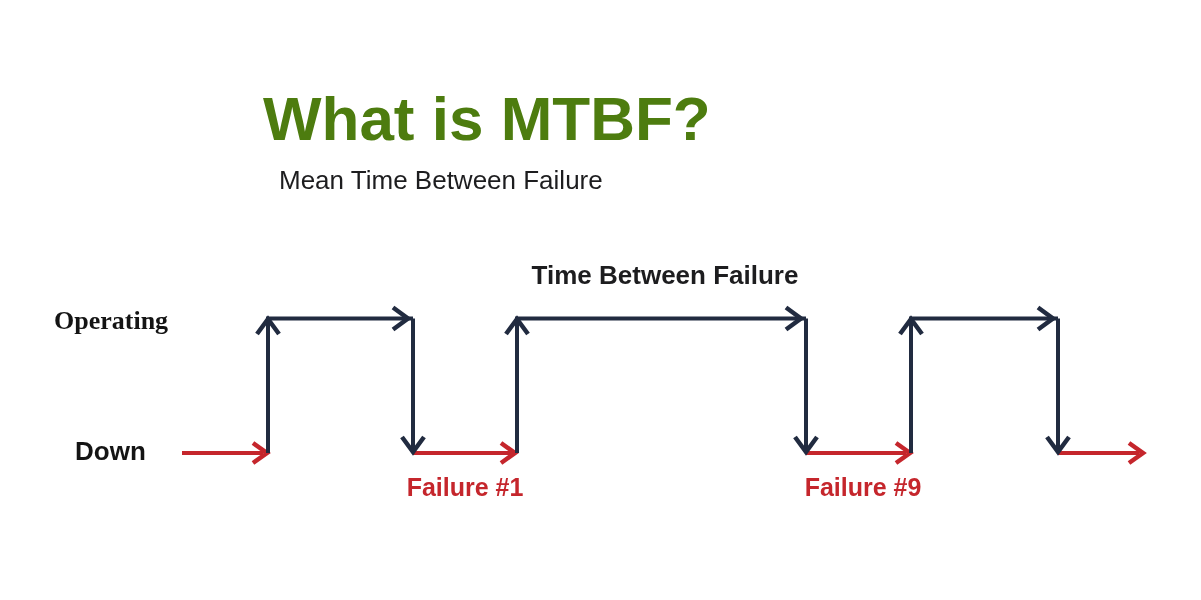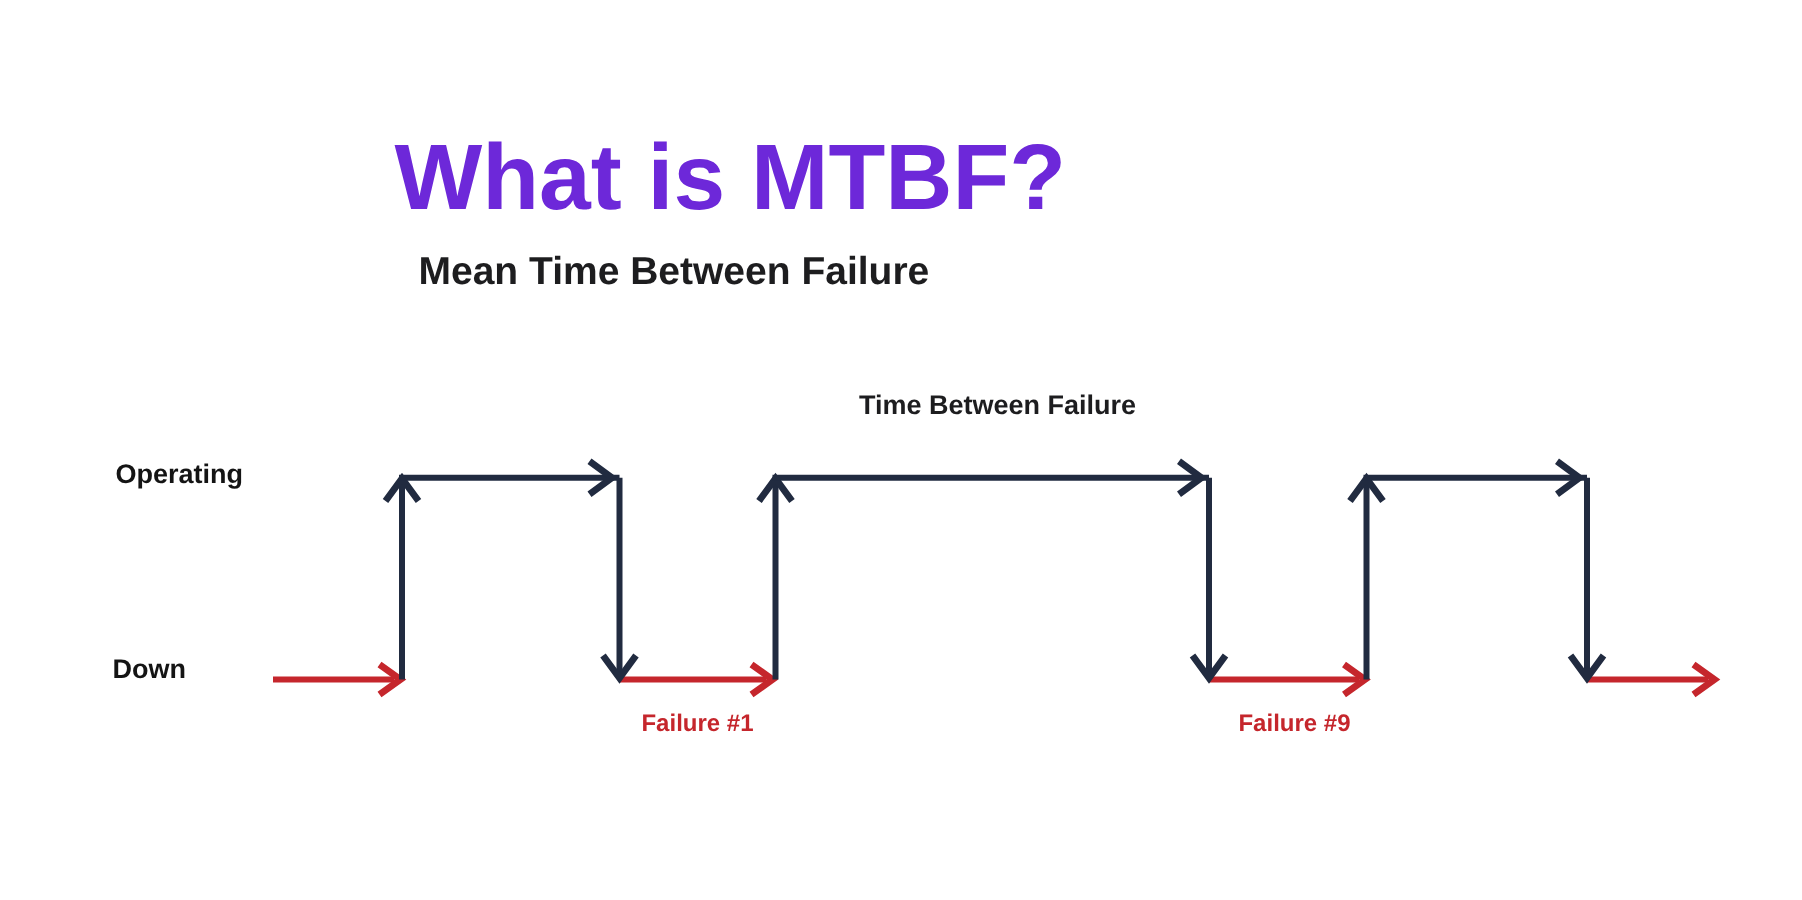--- a/index.html
+++ b/index.html
@@ -17,52 +17,52 @@
   }
   .page-title {
     position: absolute;
     left: 263px;
     top: 88px;
     margin: 0;
     font-size: 62px;
     line-height: 1;
     font-weight: 700;
     letter-spacing: 0px;
-    color: #6d28d9;
+    color: #4d7c0f;
     white-space: nowrap;
   }
   .page-subtitle {
     position: absolute;
     left: 279px;
     top: 167px;
     font-size: 26px;
     line-height: 1;
-    font-weight: 700;
+    font-weight: 400;
     color: #1d1d1f;
     white-space: nowrap;
   }
   .diagram-label {
     position: absolute;
-    font-size: 18px;
+    font-size: 26px;
     line-height: 1.1;
     font-weight: 700;
     color: #141414;
     white-space: nowrap;
   }
-  .label-operating { left: 77px;  top: 307px; }
+  .label-operating { left: 54px;  top: 307px; font-family: Liberation Serif, serif; }
   .label-down      { left: 75px;  top: 437px; }
   .label-tbf {
     left: 525px; top: 261px; width: 280px;
     text-align: center;
     color: #1d1d1f;
   }
   .label-failure {
     width: 150px;
     text-align: center;
-    font-size: 16px;
+    font-size: 25px;
     color: #c5262c;
   }
   .label-f1 { left: 390px; top: 474px; }
   .label-f2 { left: 788px; top: 474px; }
   svg.waveform {
     position: absolute;
     left: 0;
     top: 0;
   }
   svg .line { fill: none; stroke-width: 4;   stroke-linecap: butt; }

